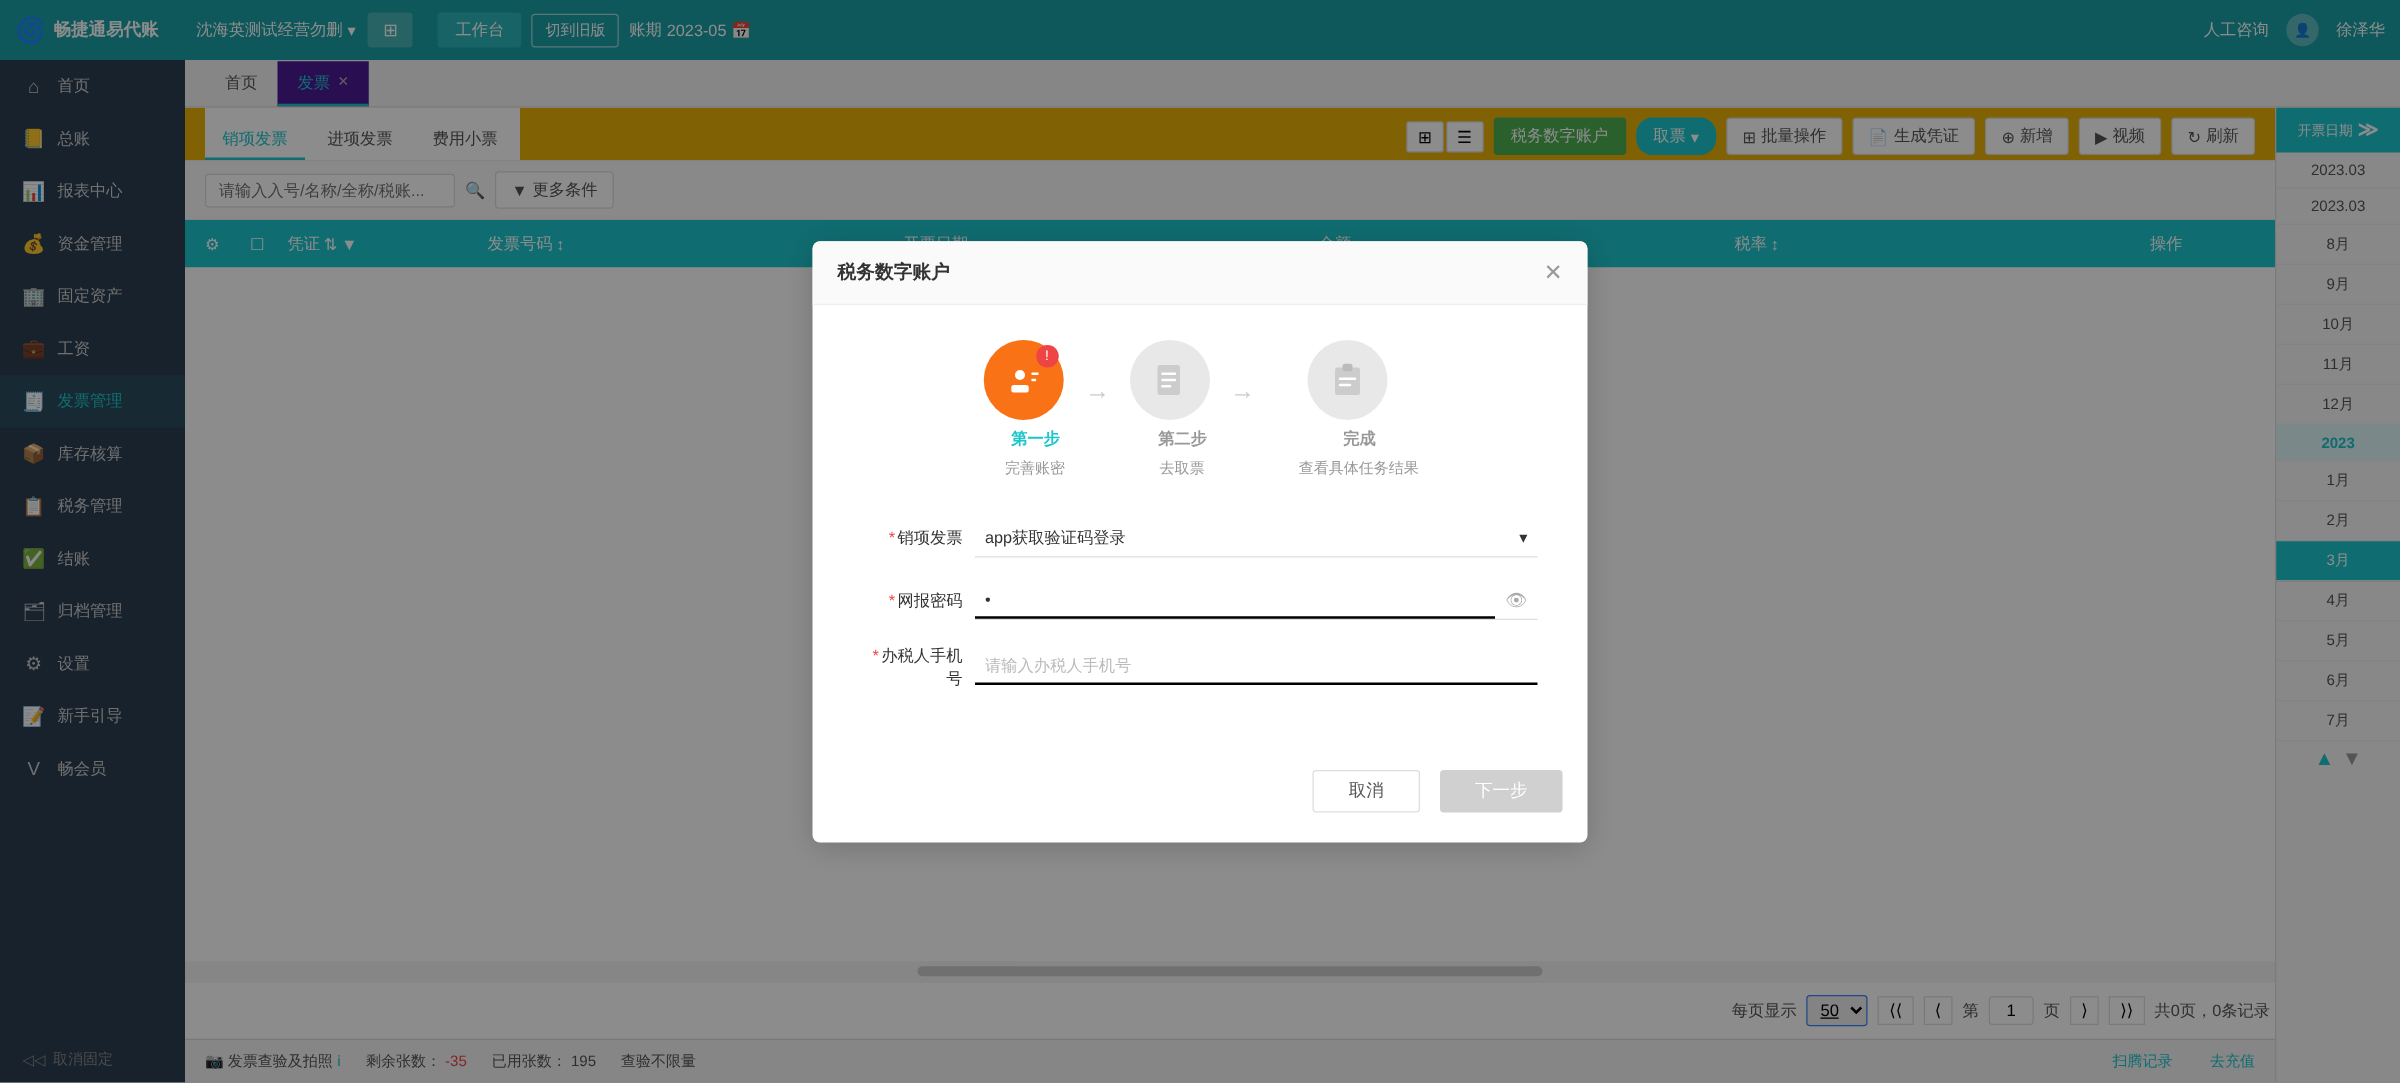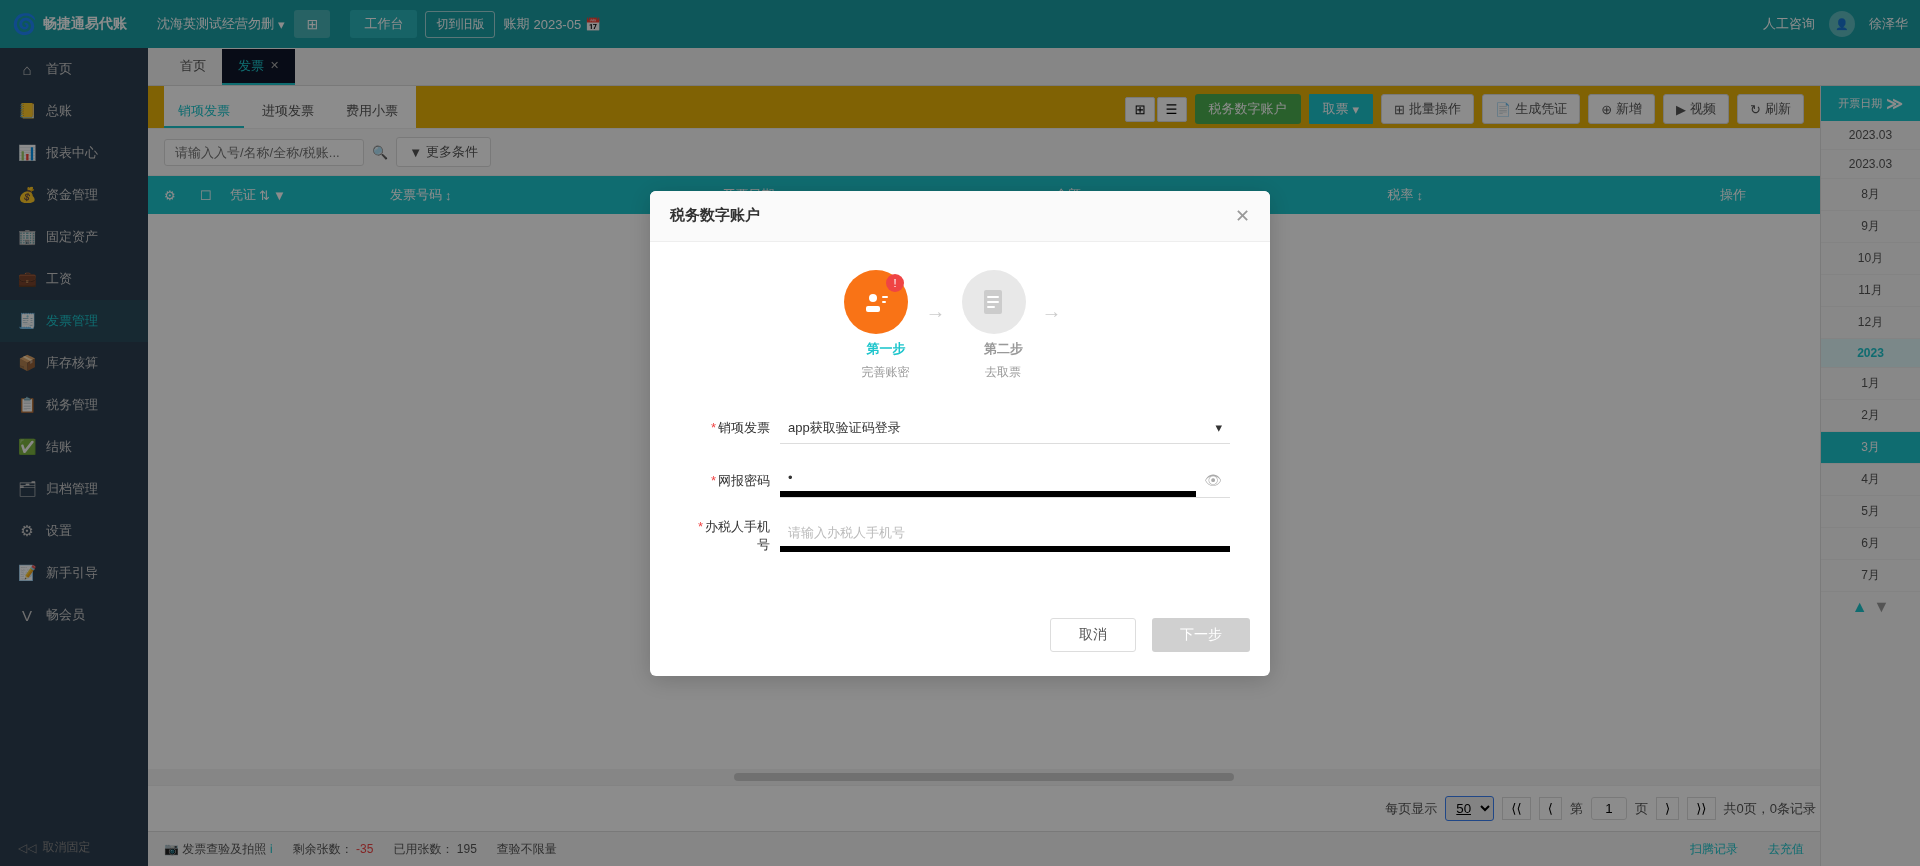--- a/index.html
+++ b/index.html
@@ -134,21 +134,21 @@
       cursor: pointer;
       font-size: 13px;
       color: #555;
       border-bottom: 2px solid transparent;
       display: flex;
       align-items: center;
       gap: 6px;
     }
     .tab-item.active {
       color: #1dc5cc;
-      background: #0f172a;
+      background: #4c1d95;
       border-bottom: 2px solid #1dc5cc;
     }
 
     
     .page-content {
       flex: 1;
       display: flex;
       overflow: hidden;
     }
 
@@ -188,21 +188,21 @@
       padding: 6px 14px;
       border-radius: 3px;
       cursor: pointer;
       font-size: 13px;
     }
     .btn-teal {
       background: #1dc5cc;
       color: white;
       border: none;
       padding: 6px 14px;
-      border-radius: 1px;
+      border-radius: 13px;
       cursor: pointer;
       font-size: 13px;
       display: flex;
       align-items: center;
       gap: 4px;
     }
     .btn-outline {
       background: white;
       color: #555;
       border: 1px solid #ddd;
@@ -429,21 +429,21 @@
       color: #333;
       background: white;
       display: flex;
       align-items: center;
       justify-content: space-between;
       cursor: pointer;
     }
     .form-input {
       flex: 1;
       border: none;
-      border-bottom: 6px solid #000000;
+      border-bottom: 2px solid #000000;
       padding: 6px 8px;
       font-size: 13px;
       color: #333;
       outline: none;
     }
     .form-input::placeholder { color: #bbb; }
 
     
     .modal-footer {
       display: flex;
@@ -792,20 +792,32 @@
               <rect x="7" y="13" width="12" height="2" rx="1" fill="white"></rect>
               <rect x="7" y="18" width="8" height="2" rx="1" fill="white"></rect>
             </svg>
           </div>
           <span class="step-label inactive">第二步</span>
           <span class="step-desc">去取票</span>
         </div>
 
         <span class="step-arrow">→</span>
 
+        <div class="step">
+          <div class="step-icon inactive">
+            <svg width="28" height="28" viewBox="0 0 28 28" fill="none" xmlns="http://www.w3.org/2000/svg">
+              <rect x="4" y="4" width="20" height="22" rx="2" fill="#ccc"></rect>
+              <rect x="10" y="1" width="8" height="6" rx="2" fill="#bbb"></rect>
+              <rect x="7" y="12" width="14" height="2" rx="1" fill="white"></rect>
+              <rect x="7" y="17" width="10" height="2" rx="1" fill="white"></rect>
+            </svg>
+          </div>
+          <span class="step-label inactive">完成</span>
+          <span class="step-desc">查看具体任务结果</span>
+        </div>
       </div>
 
       <div class="form-row">
         <span class="form-label">
           <span class="required">*</span><span>销项发票</span>
         </span>
         <div class="form-select">
           <span>app获取验证码登录</span>
           <span>▾</span>
         </div>

